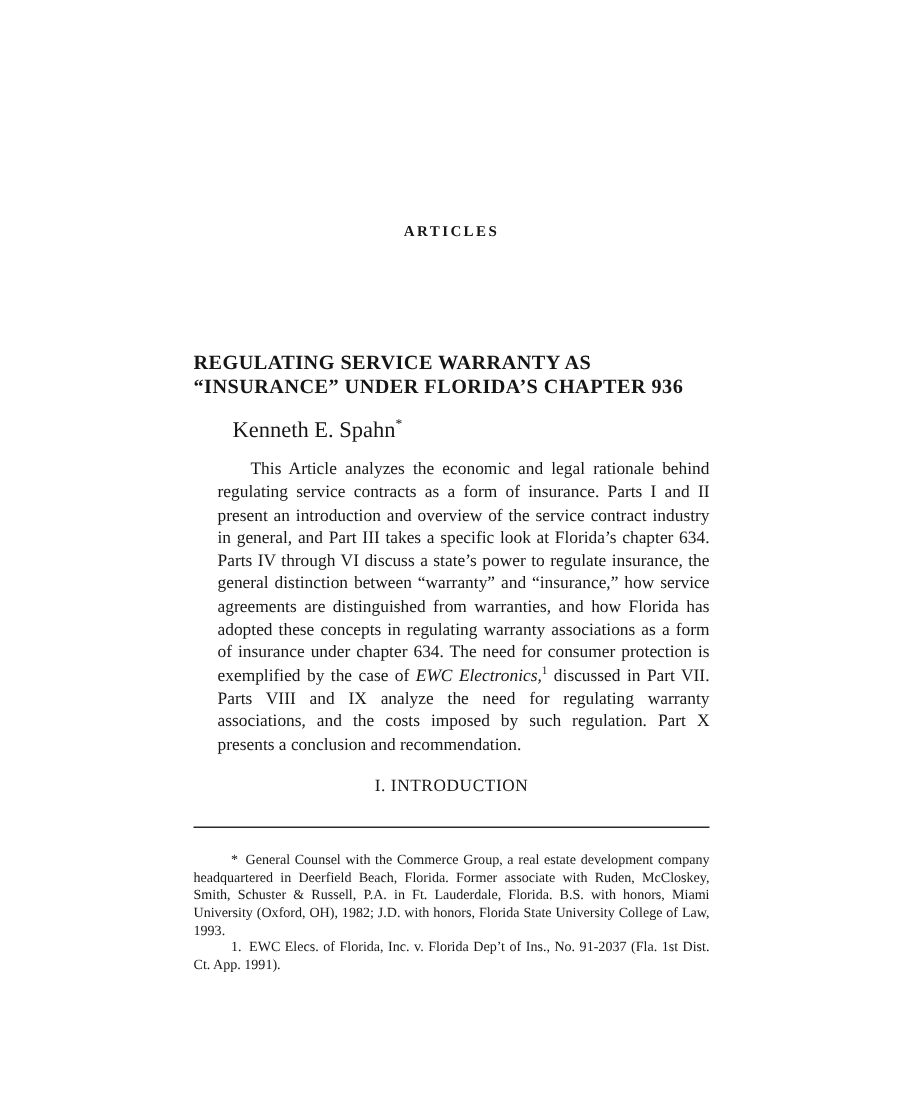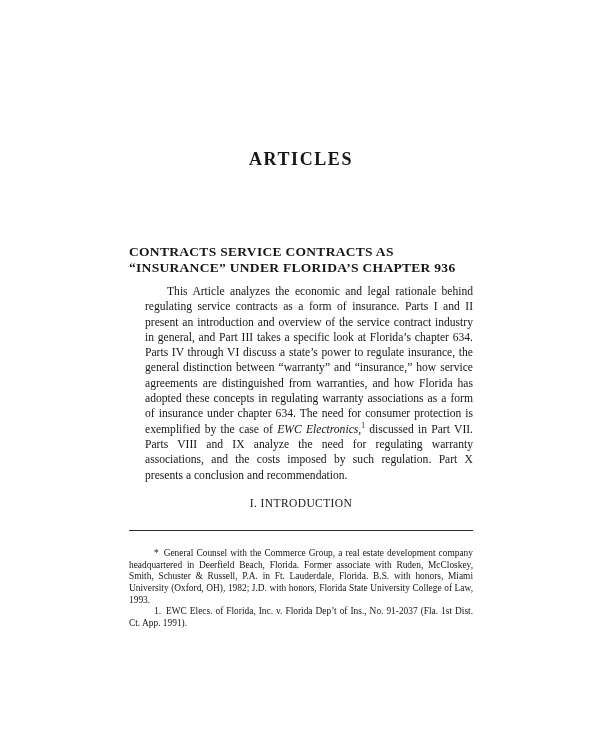--- a/index.html
+++ b/index.html
@@ -16,21 +16,21 @@
   }
   .content {
     position: absolute;
     left: 129px;
     top: 0;
     width: 344px;
   }
   .section-heading {
     margin: 149px 0 0 0;
     text-align: center;
-    font-size: 18px;
+    font-size: 10px;
     font-weight: bold;
     letter-spacing: 1.6px;
   }
   .article-title {
     margin: 74px 0 0 0;
     font-size: 13.5px;
     font-weight: bold;
     line-height: 15.5px;
     letter-spacing: 0.3px;
     text-align: left;
@@ -91,24 +91,27 @@
 </style>
 </head>
 <body>
 
 <div class="page">
   <div class="content">
 
     <h2 class="section-heading">ARTICLES</h2>
 
     <h1 class="article-title">
-      <span>CONTRACTS SERVICE CONTRACTS AS</span>
+      <span>REGULATING SERVICE WARRANTY AS</span>
       <span>“INSURANCE” UNDER FLORIDA’S CHAPTER 936</span>
     </h1>
 
+    <div class="author-line">
+      <span>Kenneth E. Spahn</span><sup>*</sup>
+    </div>
 
 
     <p class="body-para">
       <span>This Article analyzes the economic and legal rationale behind regulating service contracts as a form of insurance. Parts I and II present an introduction and overview of the service contract industry in general, and Part III takes a specific look at Florida’s chapter 634. Parts IV through VI discuss a state’s power to regulate insurance, the general distinction between “warranty” and “insurance,” how service agreements are distinguished from warranties, and how Florida has adopted these concepts in regulating warranty associations as a form of insurance under chapter 634. The need for consumer protection is exemplified by the case of </span><span class="case-italic">EWC Electronics,</span><sup>1</sup><span> discussed in Part VII. Parts VIII and IX analyze the need for regulating warranty associations, and the costs imposed by such regulation. Part X presents a conclusion and recommendation.</span>
     </p>
 
     <div class="intro-head">I. INTRODUCTION</div>
 
     <hr class="fn-rule">
 

